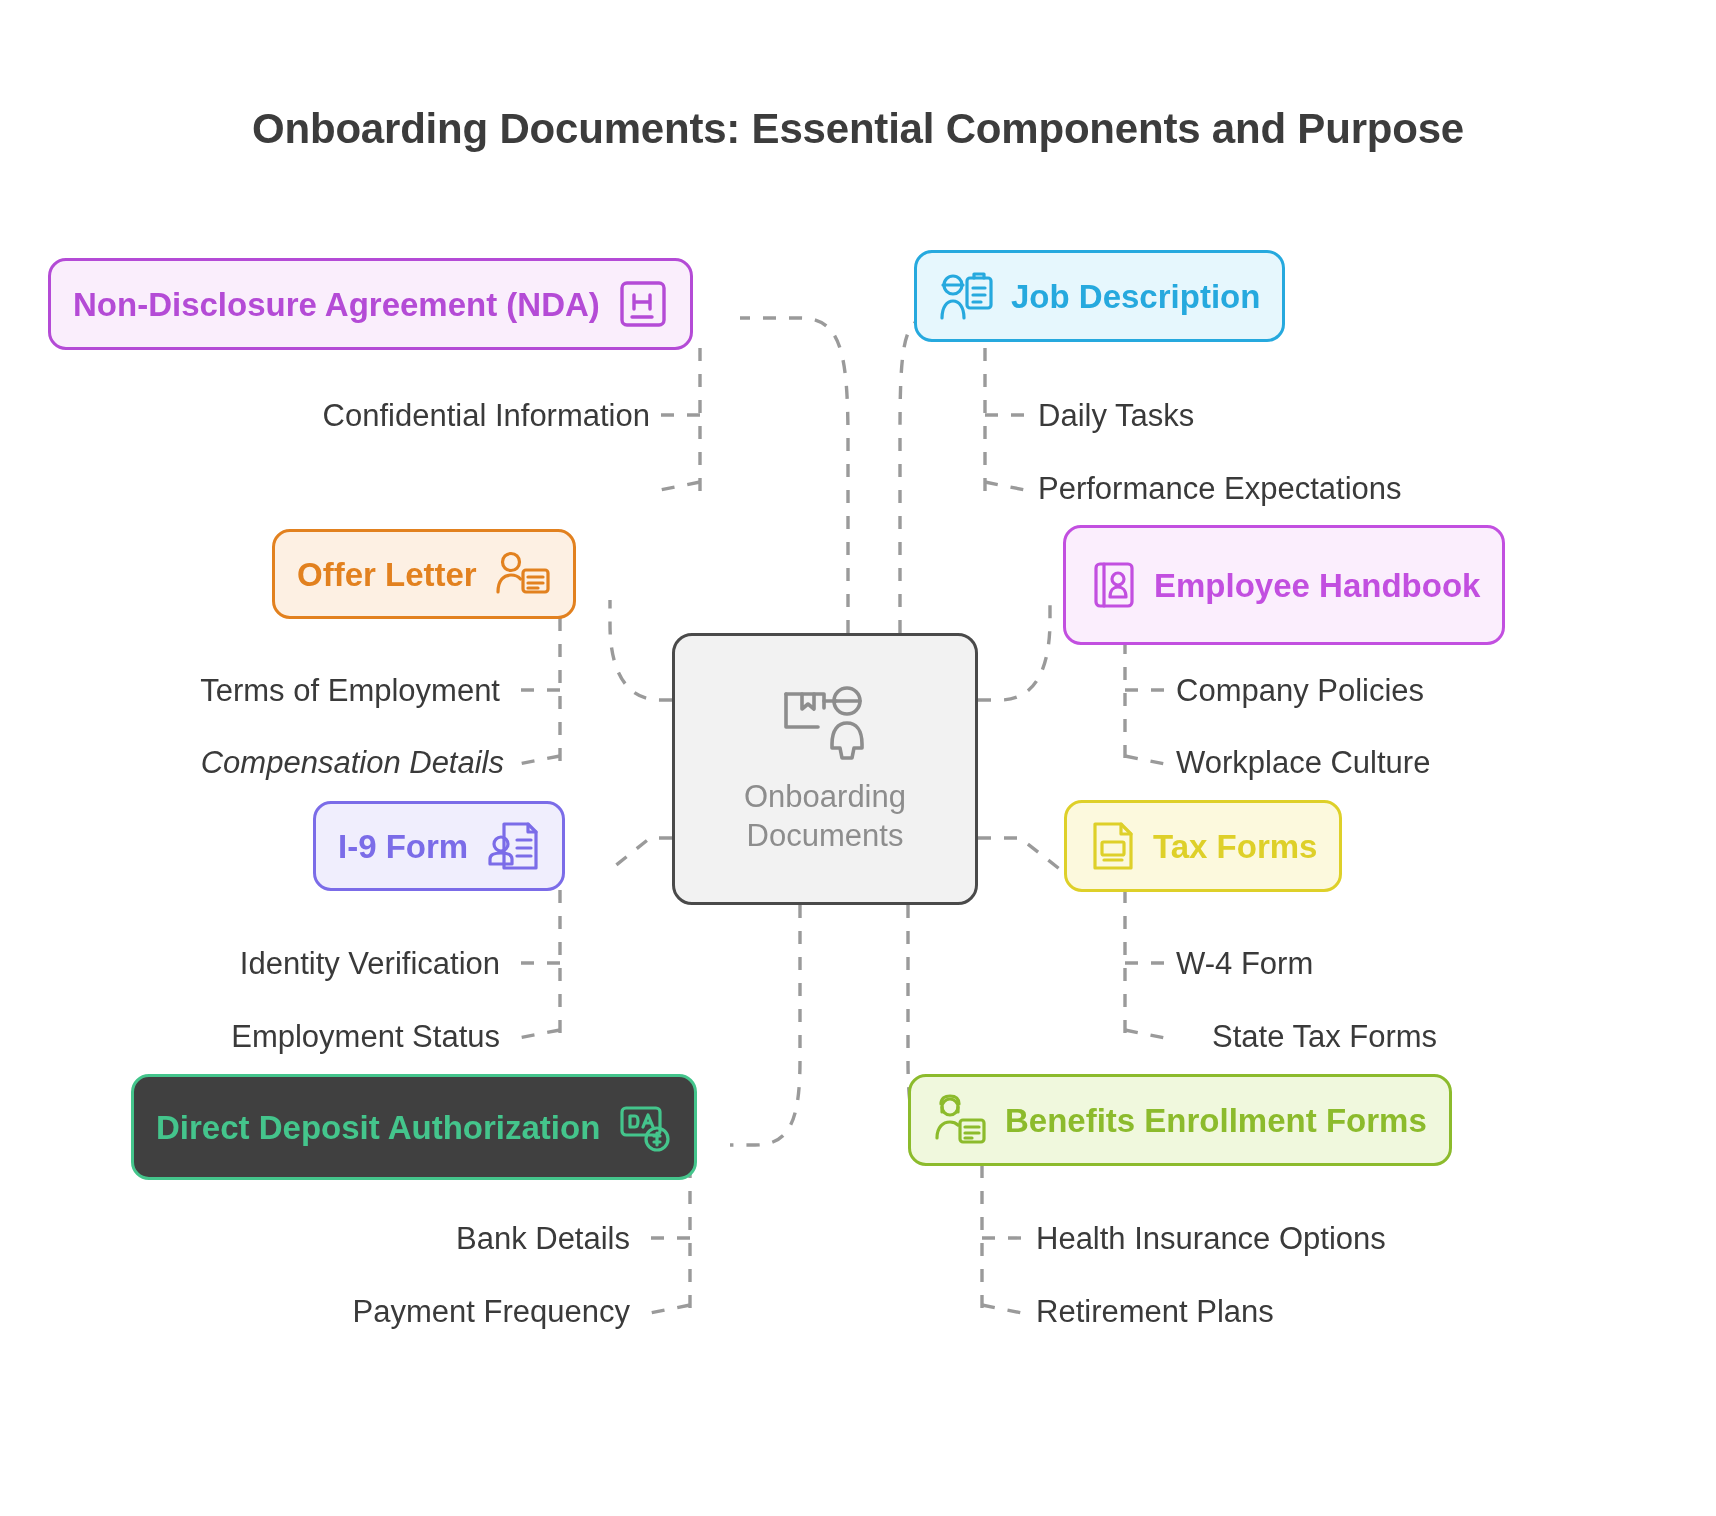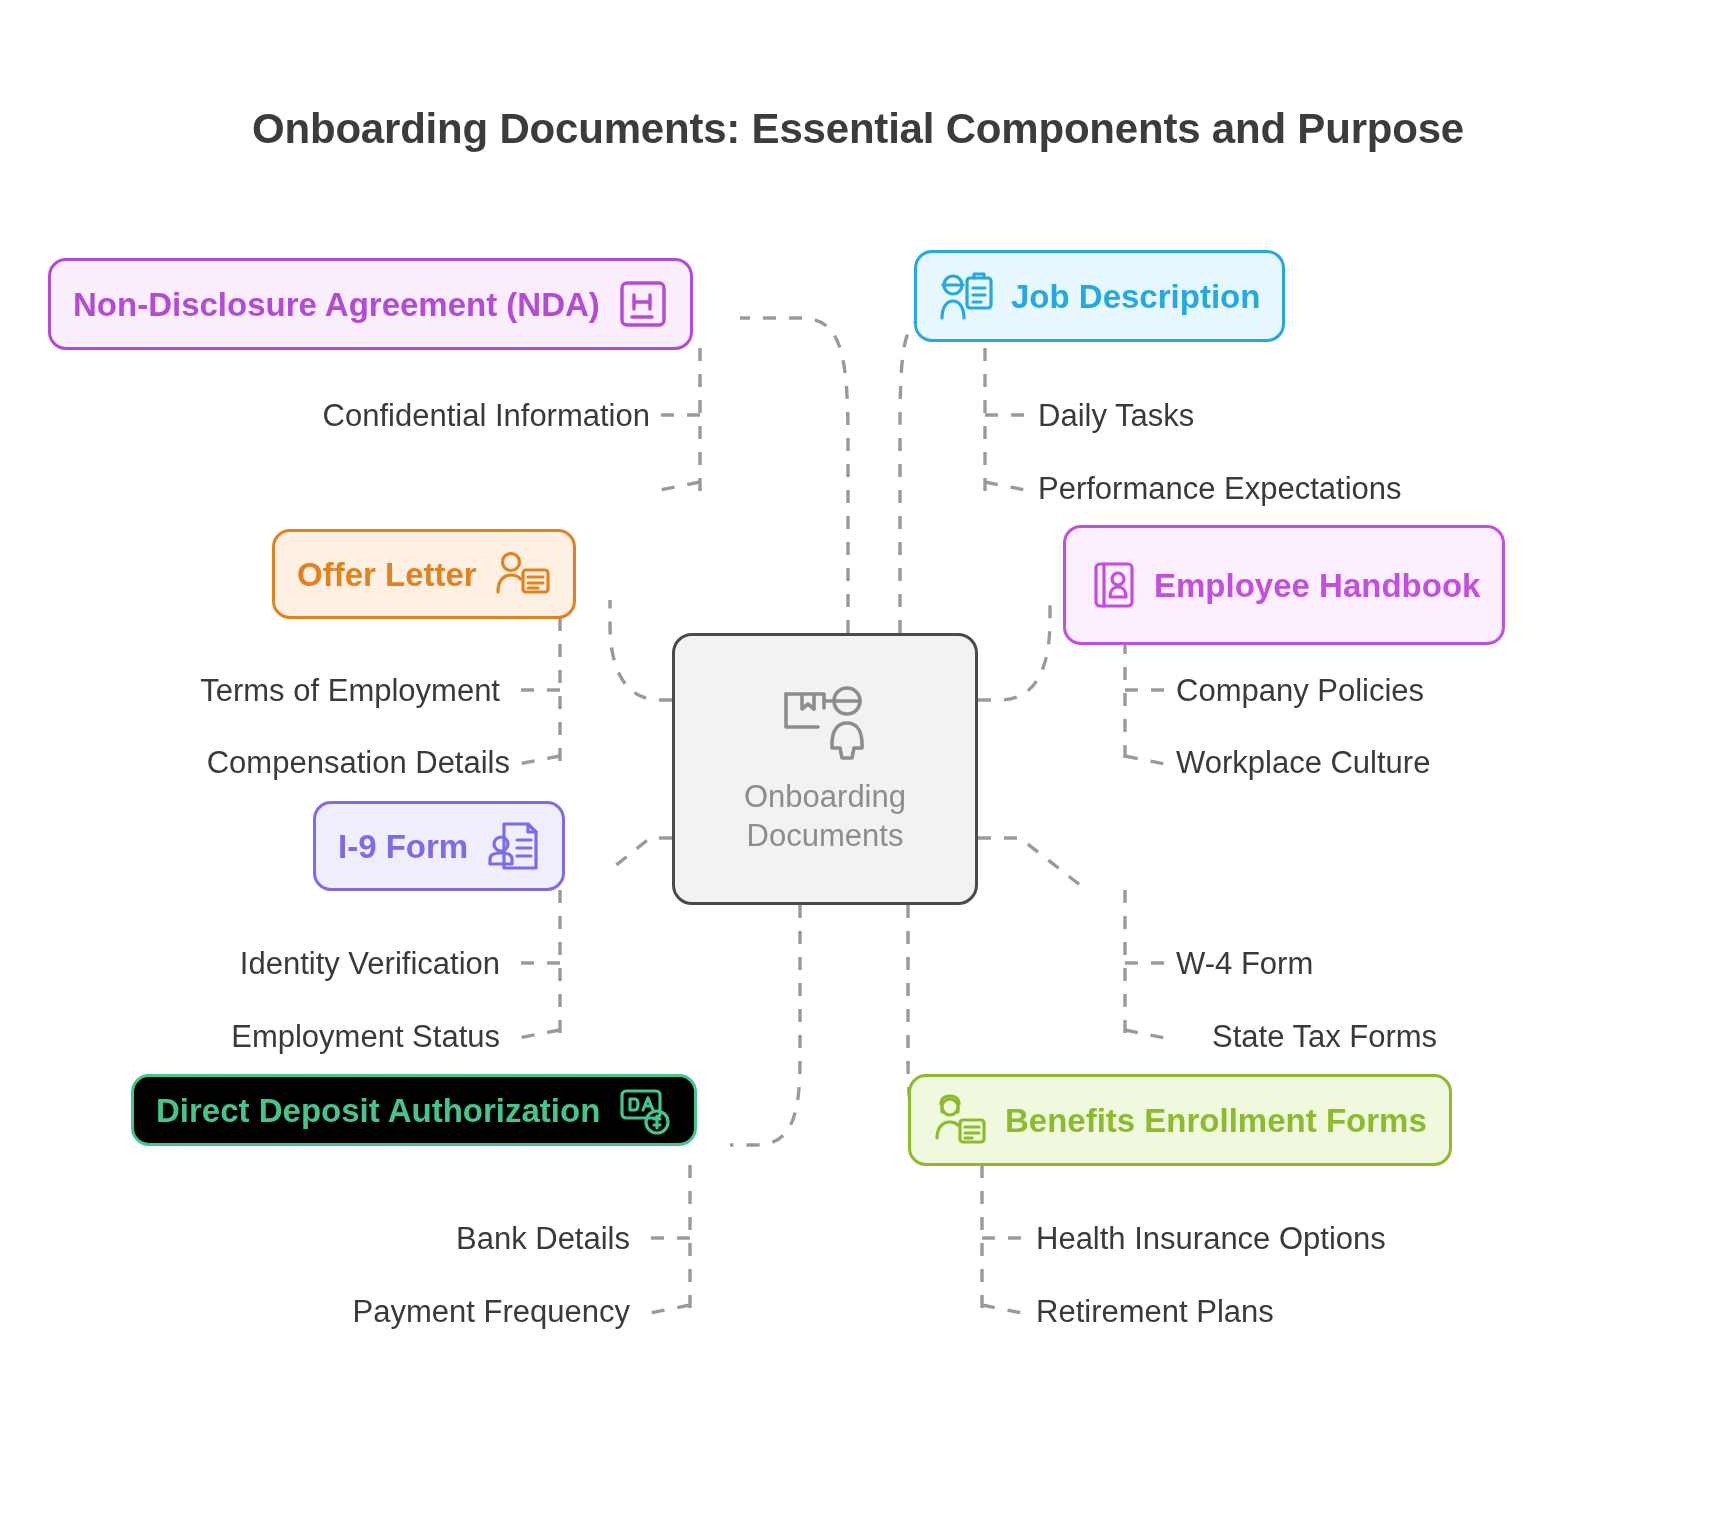--- a/index.html
+++ b/index.html
@@ -206,38 +206,38 @@
     <span class="node-icon">
       <svg width="56" height="48" viewBox="0 0 56 48" fill="none" stroke="#e2811f" stroke-width="3.2" stroke-linecap="round" stroke-linejoin="round">
         <circle cx="16" cy="12" r="8.5"></circle>
         <path d="M3 42 C3 30 9 25 16 25 C20 25 23 26 25.5 29"></path>
         <rect x="28" y="20" width="25" height="22" rx="3"></rect>
         <path d="M33 27 L48 27 M33 33 L48 33 M33 38 L43 38"></path>
       </svg>
     </span>
   </div>
   <div class="sub right-align" style="left:0px; top:675px; width:500px;">Terms of Employment</div>
-  <div class="sub right-align" style="left:10px; top:747px; width:500px;">Compensation Details</div>
+  <div class="sub right-align" style="left:4px; top:747px; width:500px;font-style:italic;">Compensation Details</div>
 
   <div class="node icon-right" style="left:313px; top:801px; height:90px; border-color:#7b6ce8; background:#f0eefd;">
     <span class="node-label" style="color:#7b6ce8;">I-9 Form</span>
     <span class="node-icon">
       <svg width="54" height="52" viewBox="0 0 54 52" fill="none" stroke="#7b6ce8" stroke-width="3.2" stroke-linecap="round" stroke-linejoin="round">
         <path d="M18 4 L42 4 L50 12 L50 48 L18 48 Z"></path>
         <path d="M42 4 L42 12 L50 12"></path>
         <path d="M31 20 L45 20 M31 28 L45 28 M31 36 L45 36"></path>
         <circle cx="15" cy="24" r="7"></circle>
         <path d="M4 44 L26 44 L26 39 C26 35 22 33 15 33 C8 33 4 35 4 39 Z"></path>
       </svg>
     </span>
   </div>
   <div class="sub right-align" style="left:0px; top:948px; width:500px;">Identity Verification</div>
   <div class="sub right-align" style="left:0px; top:1021px; width:500px;">Employment Status</div>
 
-  <div class="node icon-right" style="left:131px; top:1074px; height:72px; border-color:#44c58c; background:#000000;">
+  <div class="node icon-right" style="left:131px; top:1074px; height:106px; border-color:#44c58c; background:#404040;">
     <span class="node-label" style="color:#44c58c;">Direct Deposit Authorization</span>
     <span class="node-icon">
       <svg width="54" height="50" viewBox="0 0 54 50" fill="none" stroke="#44c58c" stroke-width="3.2" stroke-linecap="round" stroke-linejoin="round">
         <rect x="4" y="6" width="38" height="27" rx="4"></rect>
         <path d="M12 14 L12 25 M12 14 L17 14 C19 14 20 16 20 19 C20 22 19 25 17 25 L12 25"></path>
         <path d="M25 25 L30 13 L35 25 M27 21 L33 21"></path>
         <circle cx="39" cy="37" r="11"></circle>
         <path d="M39 31 L39 43 M36 34 L42 34 M36 40 L42 40"></path>
       </svg>
     </span>
@@ -268,20 +268,31 @@
         <path d="M16 4 L16 46"></path>
         <circle cx="30" cy="19" r="6"></circle>
         <path d="M22 37 C22 30 26 27 30 27 C34 27 38 30 38 37 Z"></path>
       </svg>
     </span>
     <span class="node-label" style="color:#c24fe0;">Employee Handbook</span>
   </div>
   <div class="sub" style="left:1176px; top:675px;">Company Policies</div>
   <div class="sub" style="left:1176px; top:747px;">Workplace Culture</div>
 
+  <div class="node icon-left" style="left:1064px; top:800px; height:92px; border-color:#ded029; background:#fcf9dd;">
+    <span class="node-icon">
+      <svg width="48" height="52" viewBox="0 0 48 52" fill="none" stroke="#ded029" stroke-width="3.2" stroke-linecap="round" stroke-linejoin="round">
+        <path d="M6 4 L32 4 L42 14 L42 48 L6 48 Z"></path>
+        <path d="M32 4 L32 14 L42 14"></path>
+        <rect x="13" y="22" width="22" height="13" rx="1.5"></rect>
+        <path d="M15 40 L33 40"></path>
+      </svg>
+    </span>
+    <span class="node-label" style="color:#ded029;">Tax Forms</span>
+  </div>
   <div class="sub" style="left:1176px; top:948px;">W-4 Form</div>
   <div class="sub" style="left:1212px; top:1021px;">State Tax Forms</div>
 
   <div class="node icon-left" style="left:908px; top:1074px; height:92px; border-color:#8cbb2c; background:#f0f8dd;">
     <span class="node-icon">
       <svg width="56" height="52" viewBox="0 0 56 52" fill="none" stroke="#8cbb2c" stroke-width="3.2" stroke-linecap="round" stroke-linejoin="round">
         <circle cx="17" cy="13" r="8"></circle>
         <path d="M8 10 C8 4 12 2 17 2 C22 2 26 4 26 10"></path>
         <path d="M9 13 L9 18 M25 13 L25 18"></path>
         <path d="M4 44 C4 33 10 28 17 28 C20 28 23 29 25 31"></path>

